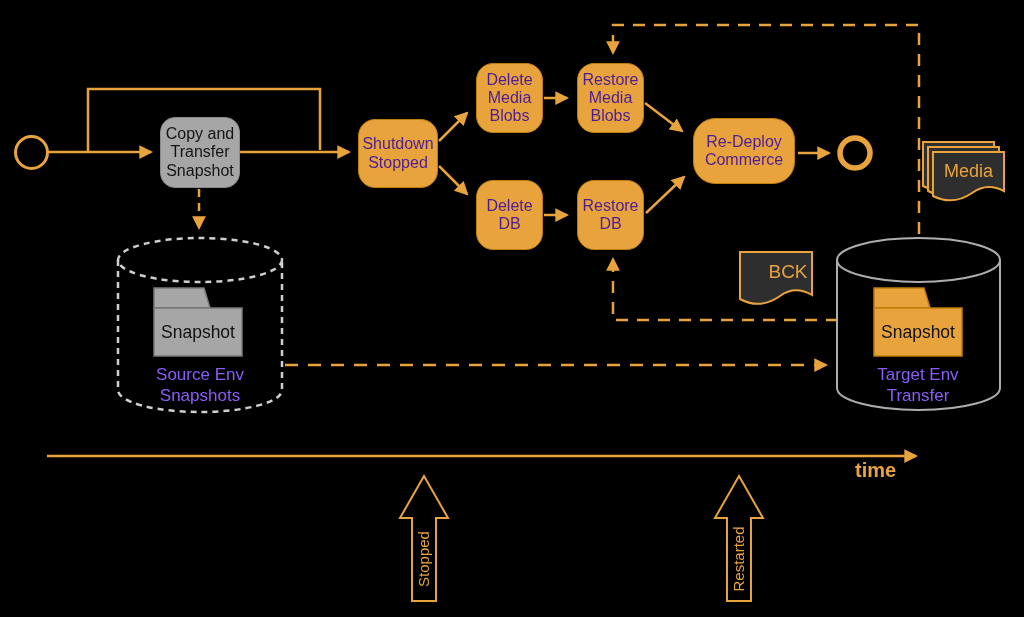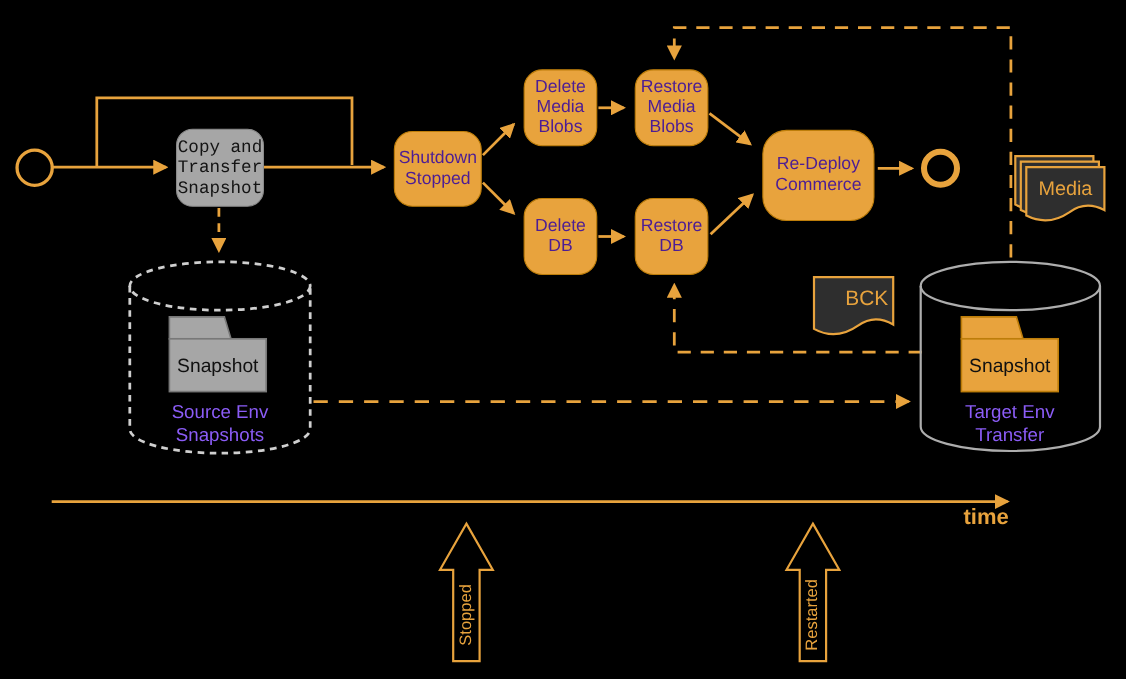--- a/index.html
+++ b/index.html
@@ -10,37 +10,37 @@
   .layer{position:absolute;left:0;top:0;width:1024px;height:617px;}
   .node{
     position:absolute;display:flex;align-items:center;justify-content:center;
     text-align:center;white-space:pre-line;line-height:1.13;font-size:16px;color:#4c1d95;
     box-sizing:border-box;
   }
   .task{
     background:#E8A33D;border:1.5px solid #BD7D0A;border-radius:17px;
   }
   .task-gray{
-    background:#A6A6A6;border:1.5px solid #8A8A8A;border-radius:15px;color:#141414;font-family:Liberation Mono, monospace;
+    background:#A6A6A6;border:1.5px solid #8A8A8A;border-radius:15px;color:#141414;
   }
   .caption{
     position:absolute;text-align:center;white-space:pre-line;color:#8b5cf6;
     font-size:17px;line-height:1.25;
   }
   .folder-label{
     position:absolute;display:flex;align-items:center;justify-content:center;
     font-size:17.5px;color:#111;
   }
   .doc-label{
     position:absolute;display:flex;align-items:center;justify-content:center;
     color:#E8A33D;
   }
   .time-label{
     position:absolute;left:855px;top:459px;width:62px;height:26px;
-    color:#E8A33D;font-size:20px;font-weight:bold;text-align:right;
+    color:#E8A33D;font-size:20px;font-weight:bold;text-align:left;
   }
   .marker-label{
     position:absolute;width:120px;height:20px;line-height:20px;text-align:center;
     color:#E8A33D;font-size:15px;transform:rotate(-90deg);
   }
 </style>
 </head>
 <body>
 
 <div class="canvas">
@@ -115,21 +115,21 @@
   <div class="node task" style="left:476px;top:63px;width:67px;height:70px;">Delete
 Media
 Blobs</div>
   <div class="node task" style="left:577px;top:63px;width:67px;height:70px;">Restore
 Media
 Blobs</div>
   <div class="node task" style="left:476px;top:180px;width:67px;height:70px;">Delete
 DB</div>
   <div class="node task" style="left:577px;top:180px;width:67px;height:70px;">Restore
 DB</div>
-  <div class="node task" style="left:693px;top:118px;width:102px;height:83px;border-radius:22px;">Re-Deploy
+  <div class="node task" style="left:693px;top:118px;width:102px;height:66px;border-radius:22px;">Re-Deploy
 Commerce</div>
 
   <div class="folder-label" style="left:154px;top:308px;width:88px;height:48px;">Snapshot</div>
   <div class="folder-label" style="left:874px;top:308px;width:88px;height:48px;">Snapshot</div>
 
   <div class="caption" style="left:130px;top:364px;width:140px;">Source Env
 Snapshots</div>
   <div class="caption" style="left:848px;top:364px;width:140px;">Target Env
 Transfer</div>
 

